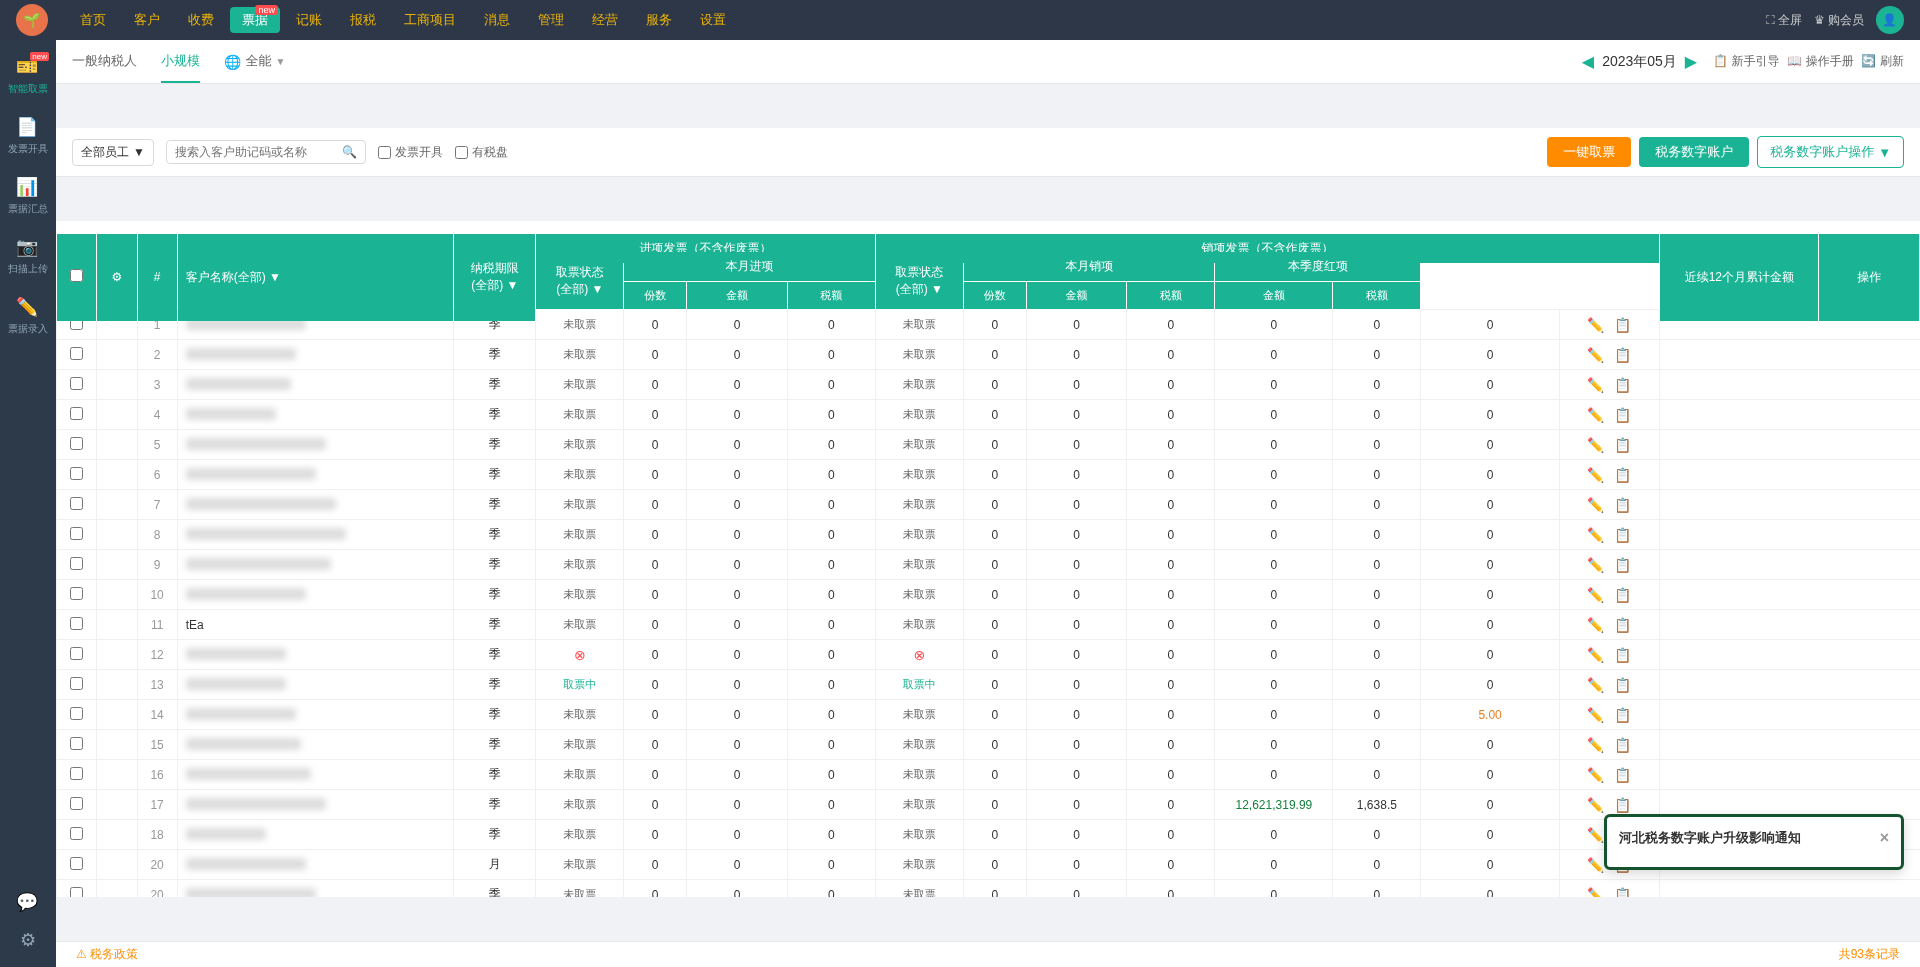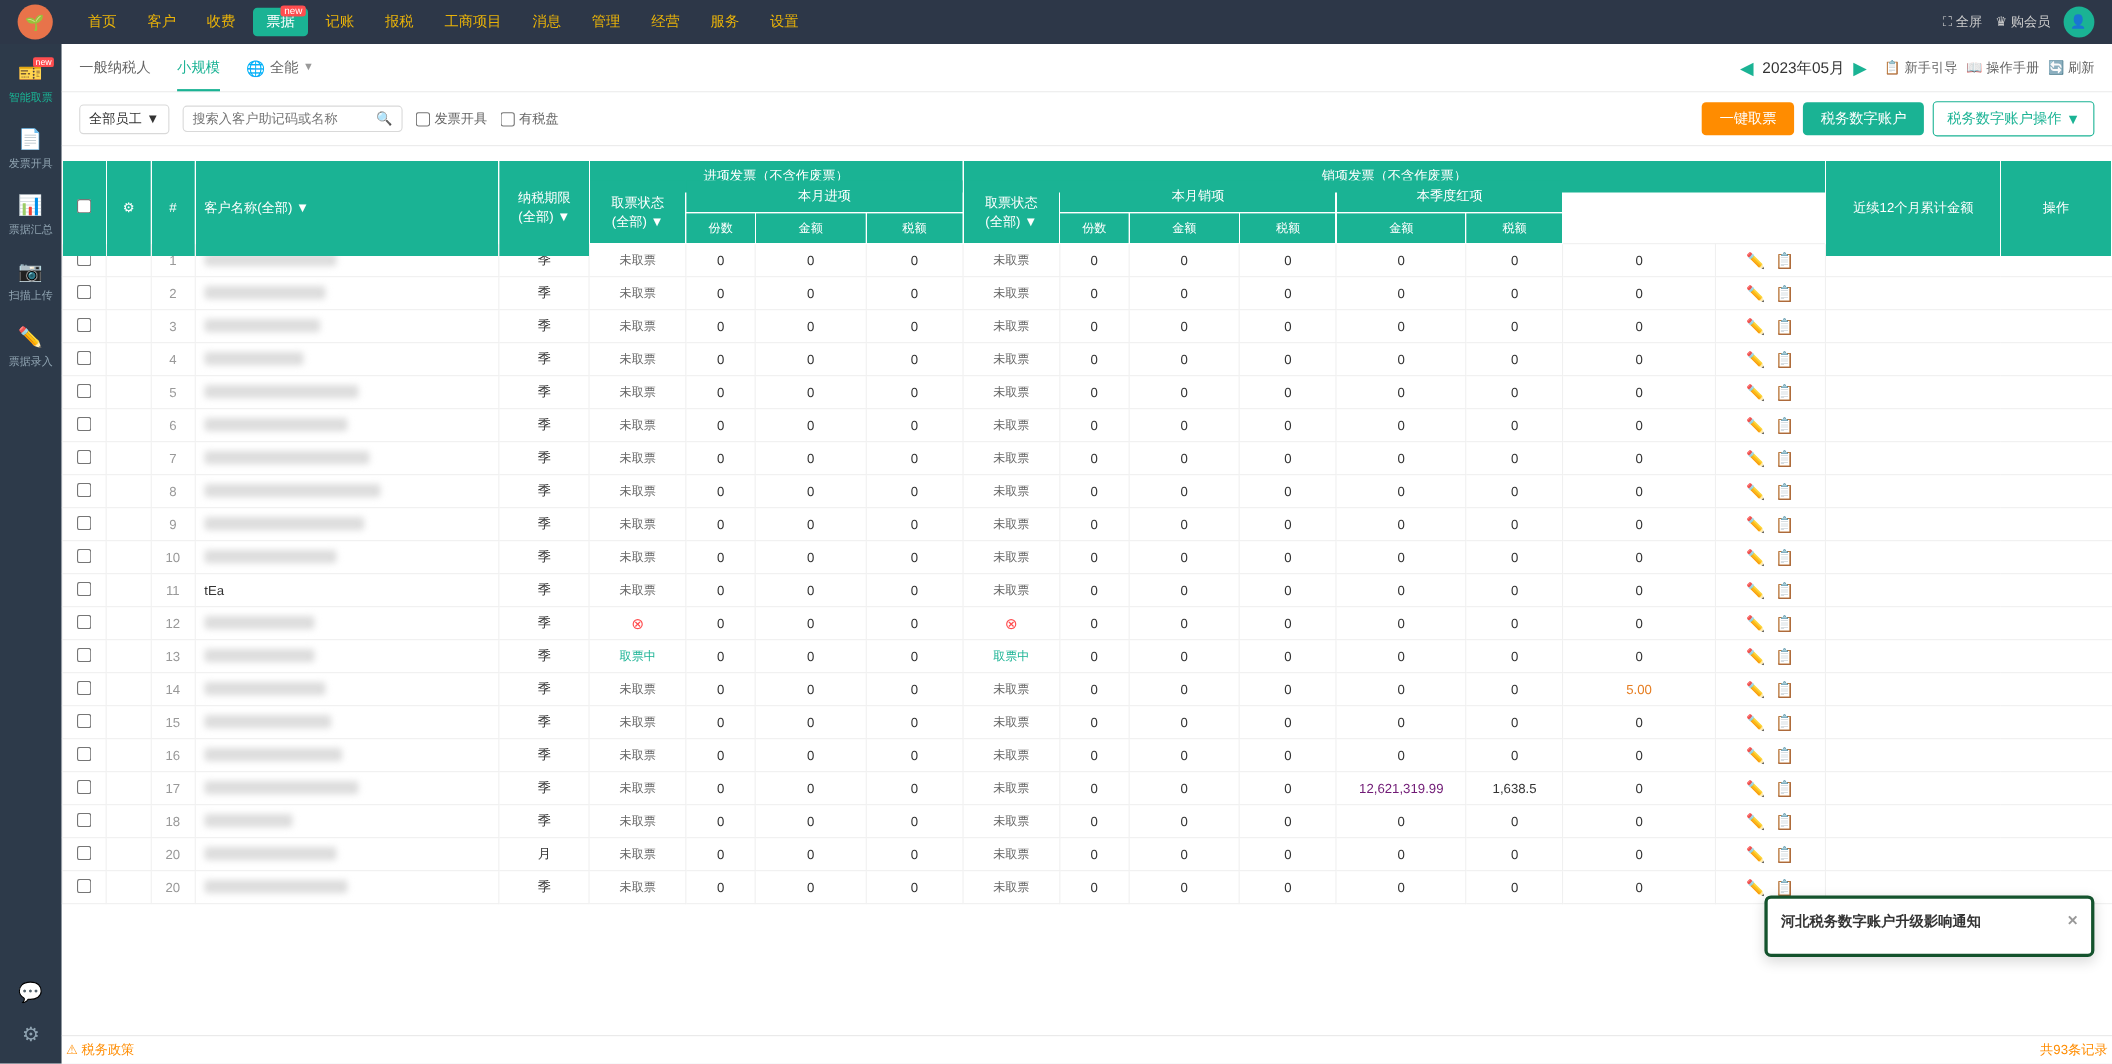--- a/index.html
+++ b/index.html
@@ -18,21 +18,21 @@
 
     
     .layout { display: flex; height: calc(967px - 40px); }
     .sidebar { width: 56px; background: #2d3a4a; display: flex; flex-direction: column; align-items: center; padding-top: 8px; gap: 4px; }
     .sidebar-item { width: 50px; display: flex; flex-direction: column; align-items: center; padding: 8px 4px; cursor: pointer; color: #8fa3b1; font-size: 10px; gap: 4px; border-radius: 4px; position: relative; }
     .sidebar-item.active { color: #1ab394; }
     .sidebar-item .icon { font-size: 18px; }
     .sidebar-item .new-badge { position: absolute; top: 4px; right: 4px; background: #ff4d4f; color: white; font-size: 8px; padding: 0 2px; border-radius: 2px; }
 
     
-    .main { flex: 1; display: flex; flex-direction: column; overflow: hidden; }
+    .main { flex: 1; display: flex; flex-direction: column; overflow: hidden; gap: 44px; }
 
     
     .sub-nav { background: white; padding: 0 16px; display: flex; align-items: center; border-bottom: 1px solid #e8e8e8; height: 44px; gap: 24px; }
     .sub-nav-item { color: #666; cursor: pointer; font-size: 13px; height: 100%; display: flex; align-items: center; border-bottom: 2px solid transparent; }
     .sub-nav-item.active { color: #1ab394; border-bottom: 2px solid #1ab394; font-weight: 500; }
     .sub-nav-right { margin-left: auto; display: flex; align-items: center; gap: 16px; }
     .date-nav { display: flex; align-items: center; gap: 8px; color: #333; font-size: 14px; font-weight: 500; }
     .date-nav .arrow { cursor: pointer; color: #1ab394; font-size: 16px; }
     .sub-nav-actions { display: flex; align-items: center; gap: 8px; color: #666; font-size: 12px; }
     .sub-nav-actions span { cursor: pointer; display: flex; align-items: center; gap: 3px; }
@@ -56,21 +56,21 @@
     table tbody tr { border-bottom: 1px solid #f0f0f0; }
     table tbody td { padding: 6px 8px; text-align: center; border: 1px solid #f0f0f0; color: #333; white-space: nowrap; }
     .blurred { filter: blur(3px); background: #ddd; border-radius: 3px; display: inline-block; height: 12px; }
     .status-tag { font-size: 11px; color: #666; margin-top: 28px; }
     .status-error { color: #ff4d4f; font-size: 14px; }
     .status-processing { color: #1ab394; font-size: 11px; }
     .action-btn { background: none; border: none; cursor: pointer; color: #1ab394; font-size: 14px; padding: 0 3px; }
     .row-num { color: #999; }
 
     
-    .footer-notice { background: white; padding: 4px 4px; border-top: 1px solid #e8e8e8; display: flex; align-items: center; gap: 8px; font-size: 12px; color: #ff8c00; }
+    .footer-notice { background: white; padding: 4px 20px; border-top: 1px solid #e8e8e8; display: flex; align-items: center; gap: 8px; font-size: 12px; color: #ff8c00; }
 
     
     .notification-popup { position: fixed; right: 16px; bottom: 97px; width: 300px; background: white; border: 3px solid #14532d; border-radius: 6px; box-shadow: 0 4px 12px rgba(0,0,0,0.15); padding: 12px; font-size: 12px; z-index: 100; }
     .notification-popup .title { font-weight: bold; font-size: 13px; margin-bottom: 8px; display: flex; justify-content: space-between; }
     .notification-popup .content { color: #555; line-height: 1.6; }
     .notification-popup .close-btn { cursor: pointer; color: #999; font-size: 16px; }
 
     .sub-nav-group { display: flex; align-items: center; gap: 4px; }
     .globe-icon { color: #666; font-size: 14px; }
 
@@ -591,21 +591,21 @@
     <td class="col-name"><span class="blurred" style="width:140px;">&nbsp;</span></td>
     <td class="col-period">季</td>
     <td class="col-status"><span class="status-tag">未取票</span></td>
     <td class="col-num-small">0</td>
     <td class="col-amount">0</td>
     <td class="col-tax">0</td>
     <td class="col-status"><span class="status-tag">未取票</span></td>
     <td class="col-num-small">0</td>
     <td class="col-amount">0</td>
     <td class="col-tax">0</td>
-    <td class="col-amount" style="color:#701a75; font-weight:500;">12,621,319.99</td>
+    <td class="col-amount" style="color:#15803d; font-weight:500;">12,621,319.99</td>
     <td class="col-tax">1,638.5</td>
     <td class="col-cumul" style="">0</td>
     <td class="col-action">
       <button class="action-btn">✏️</button>
       <button class="action-btn">📋</button>
     </td>
   </tr>
             <tr>
     <td class="col-checkbox"><input type="checkbox" style=""></td>
     <td class="col-settings"></td>

